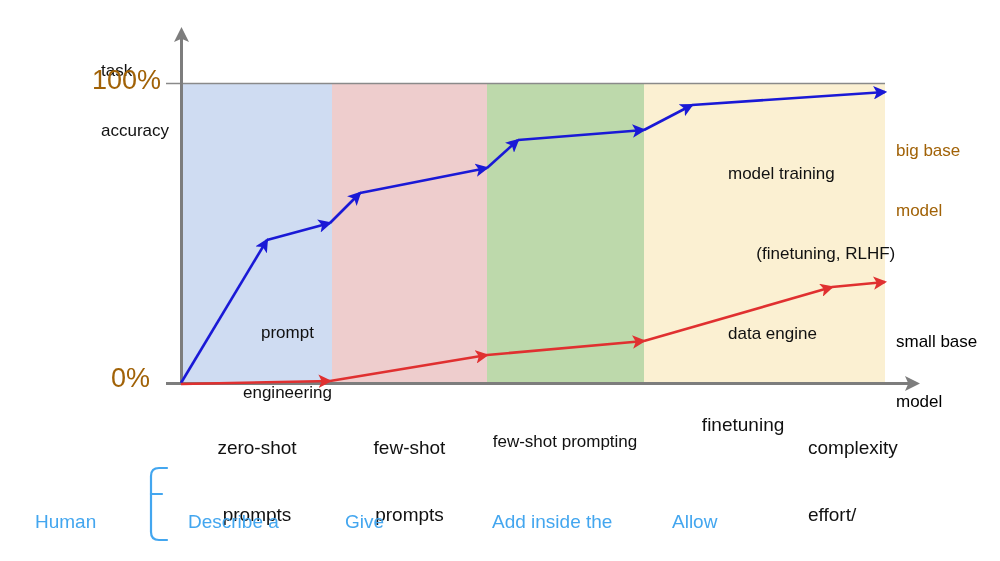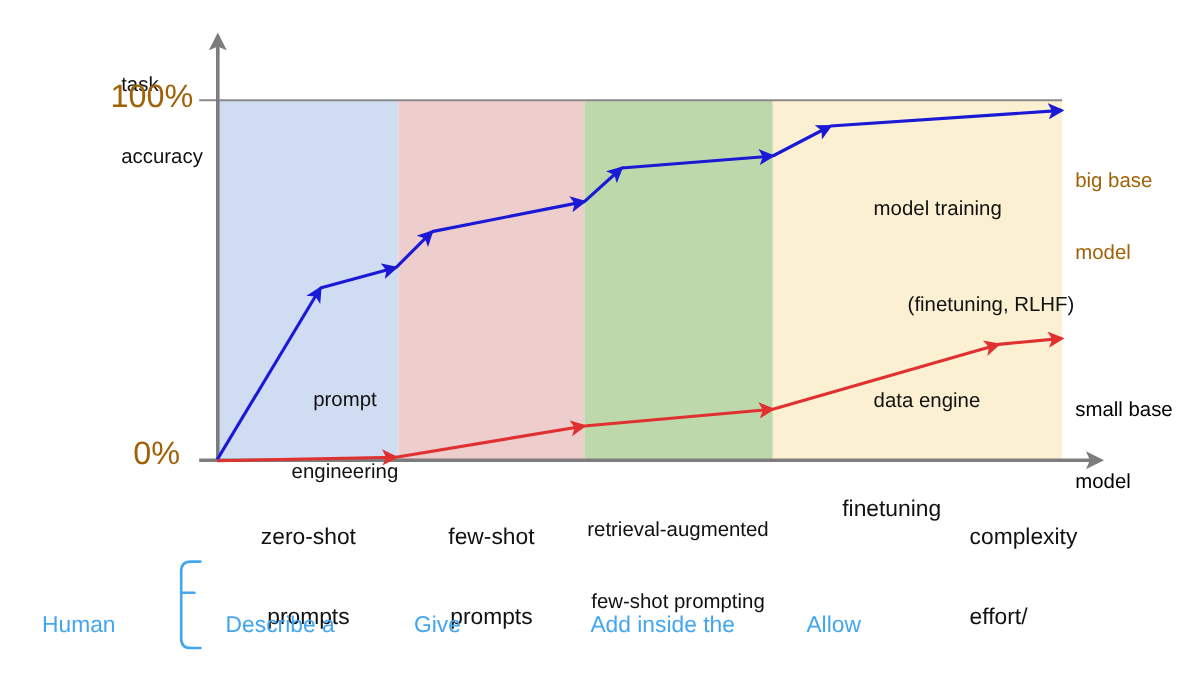--- a/index.html
+++ b/index.html
@@ -102,21 +102,20 @@
 
   <div class="txt xcat" style="left:182px;top:392px;width:150px;">
     <div>zero-shot</div>
     <div>prompts</div>
   </div>
   <div class="txt xcat" style="left:332px;top:392px;width:155px;">
     <div>few-shot</div>
     <div>prompts</div>
   </div>
   <div class="txt xcat" style="left:481px;top:392px;width:168px;font-size:17px;">
-    <div>retrieval-augmented</div>
     <div>few-shot prompting</div>
   </div>
   <div class="txt xcat" style="left:660px;top:392px;width:145px;">
     <span class="squig">finetuning</span>
   </div>
   <div class="txt xcat" style="left:808px;top:392px;width:130px;text-align:left;">
     <div>complexity</div>
     <div>effort/</div>
   </div>
 

